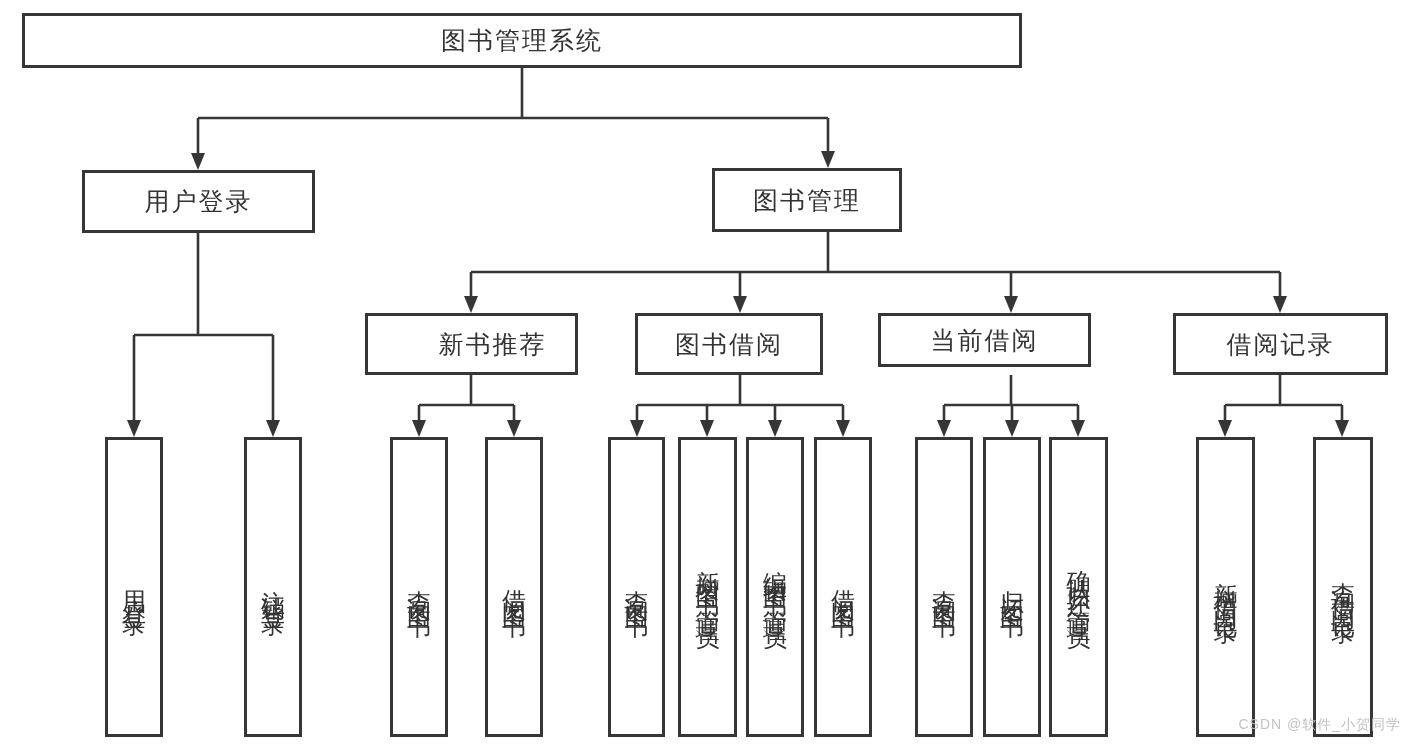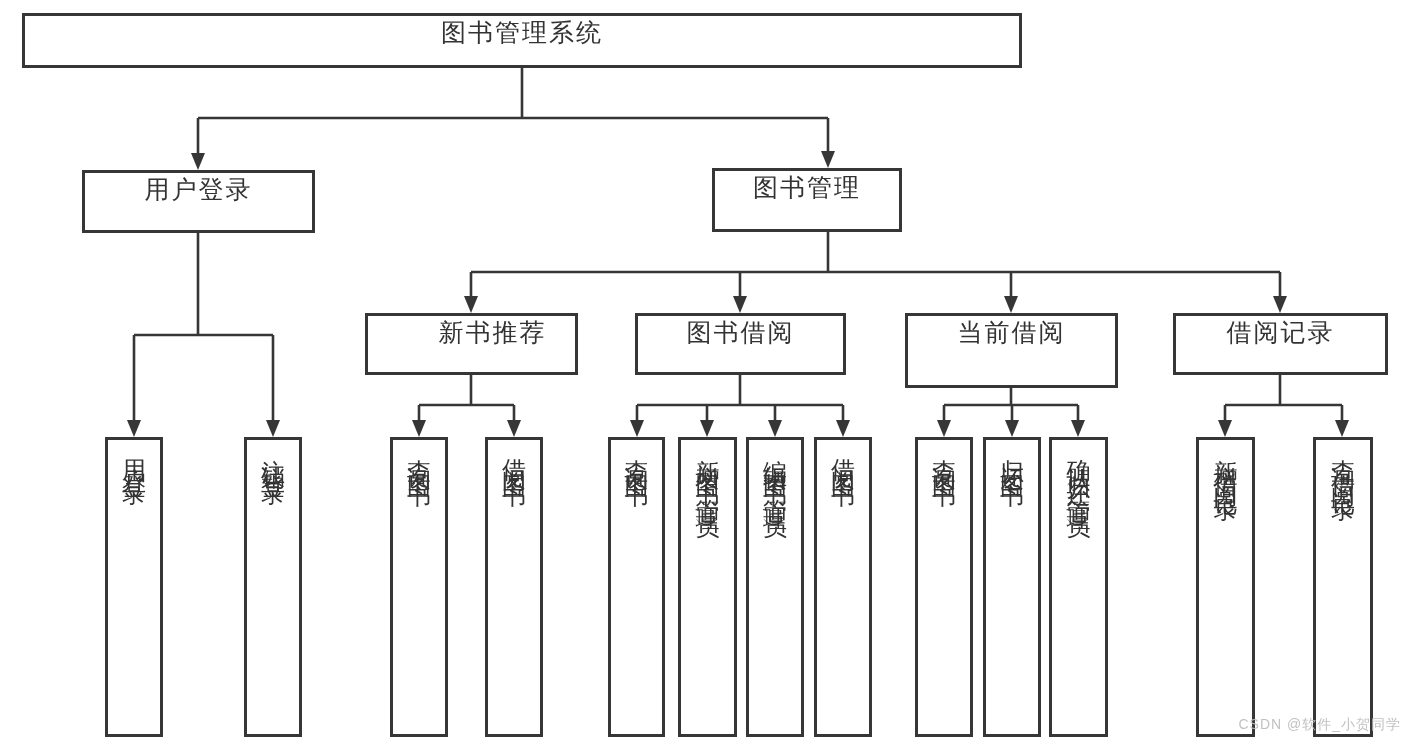--- a/index.html
+++ b/index.html
@@ -23,21 +23,21 @@
     width: 1405px;
     height: 747px;
     pointer-events: none;
   }
   .box {
     position: absolute;
     background: #ffffff;
     border: 3px solid #363636;
     box-sizing: border-box;
     display: flex;
-    align-items: flex-start;
+    align-items: center;
     justify-content: center;
     color: #333333;
   }
   .box.h span {
     font-size: 25px;
     letter-spacing: 2px;
     white-space: nowrap;
     color: #333333;
   }
   .box.v span {
@@ -56,22 +56,22 @@
     color: rgba(190,190,190,0.95);
     letter-spacing: 1px;
     white-space: nowrap;
     z-index: 5;
   }
   
   #n-root      { left: 22px;  top: 13px;  width: 1000px; height: 55px; }
   #n-userlogin { left: 82px;  top: 170px; width: 233px;  height: 63px; }
   #n-bookmgmt  { left: 712px; top: 168px; width: 190px;  height: 64px; }
   #n-newrec    { left: 365px; top: 313px; width: 213px;  height: 62px; padding-left: 42px; }
-  #n-borrow    { left: 635px; top: 313px; width: 211px;  height: 62px; }
-  #n-current   { left: 905px; top: 313px; width: 213px;  height: 75px; }
+  #n-borrow    { left: 635px; top: 313px; width: 188px;  height: 62px; }
+  #n-current   { left: 878px; top: 313px; width: 213px;  height: 54px; }
   #n-record    { left: 1173px;top: 313px; width: 215px;  height: 62px; }
   .leaf { top: 437px; height: 300px; }
   #l-userlogin { left: 105px;  width: 58px; }
   #l-logout    { left: 244px;  width: 58px; }
   #l-recquery  { left: 390px;  width: 58px; }
   #l-recborrow { left: 485px;  width: 58px; }
   #l-borquery  { left: 608px;  width: 57px; }
   #l-boradd    { left: 678px;  width: 59px; }
   #l-boredit   { left: 746px;  width: 58px; }
   #l-borborrow { left: 814px;  width: 58px; }

